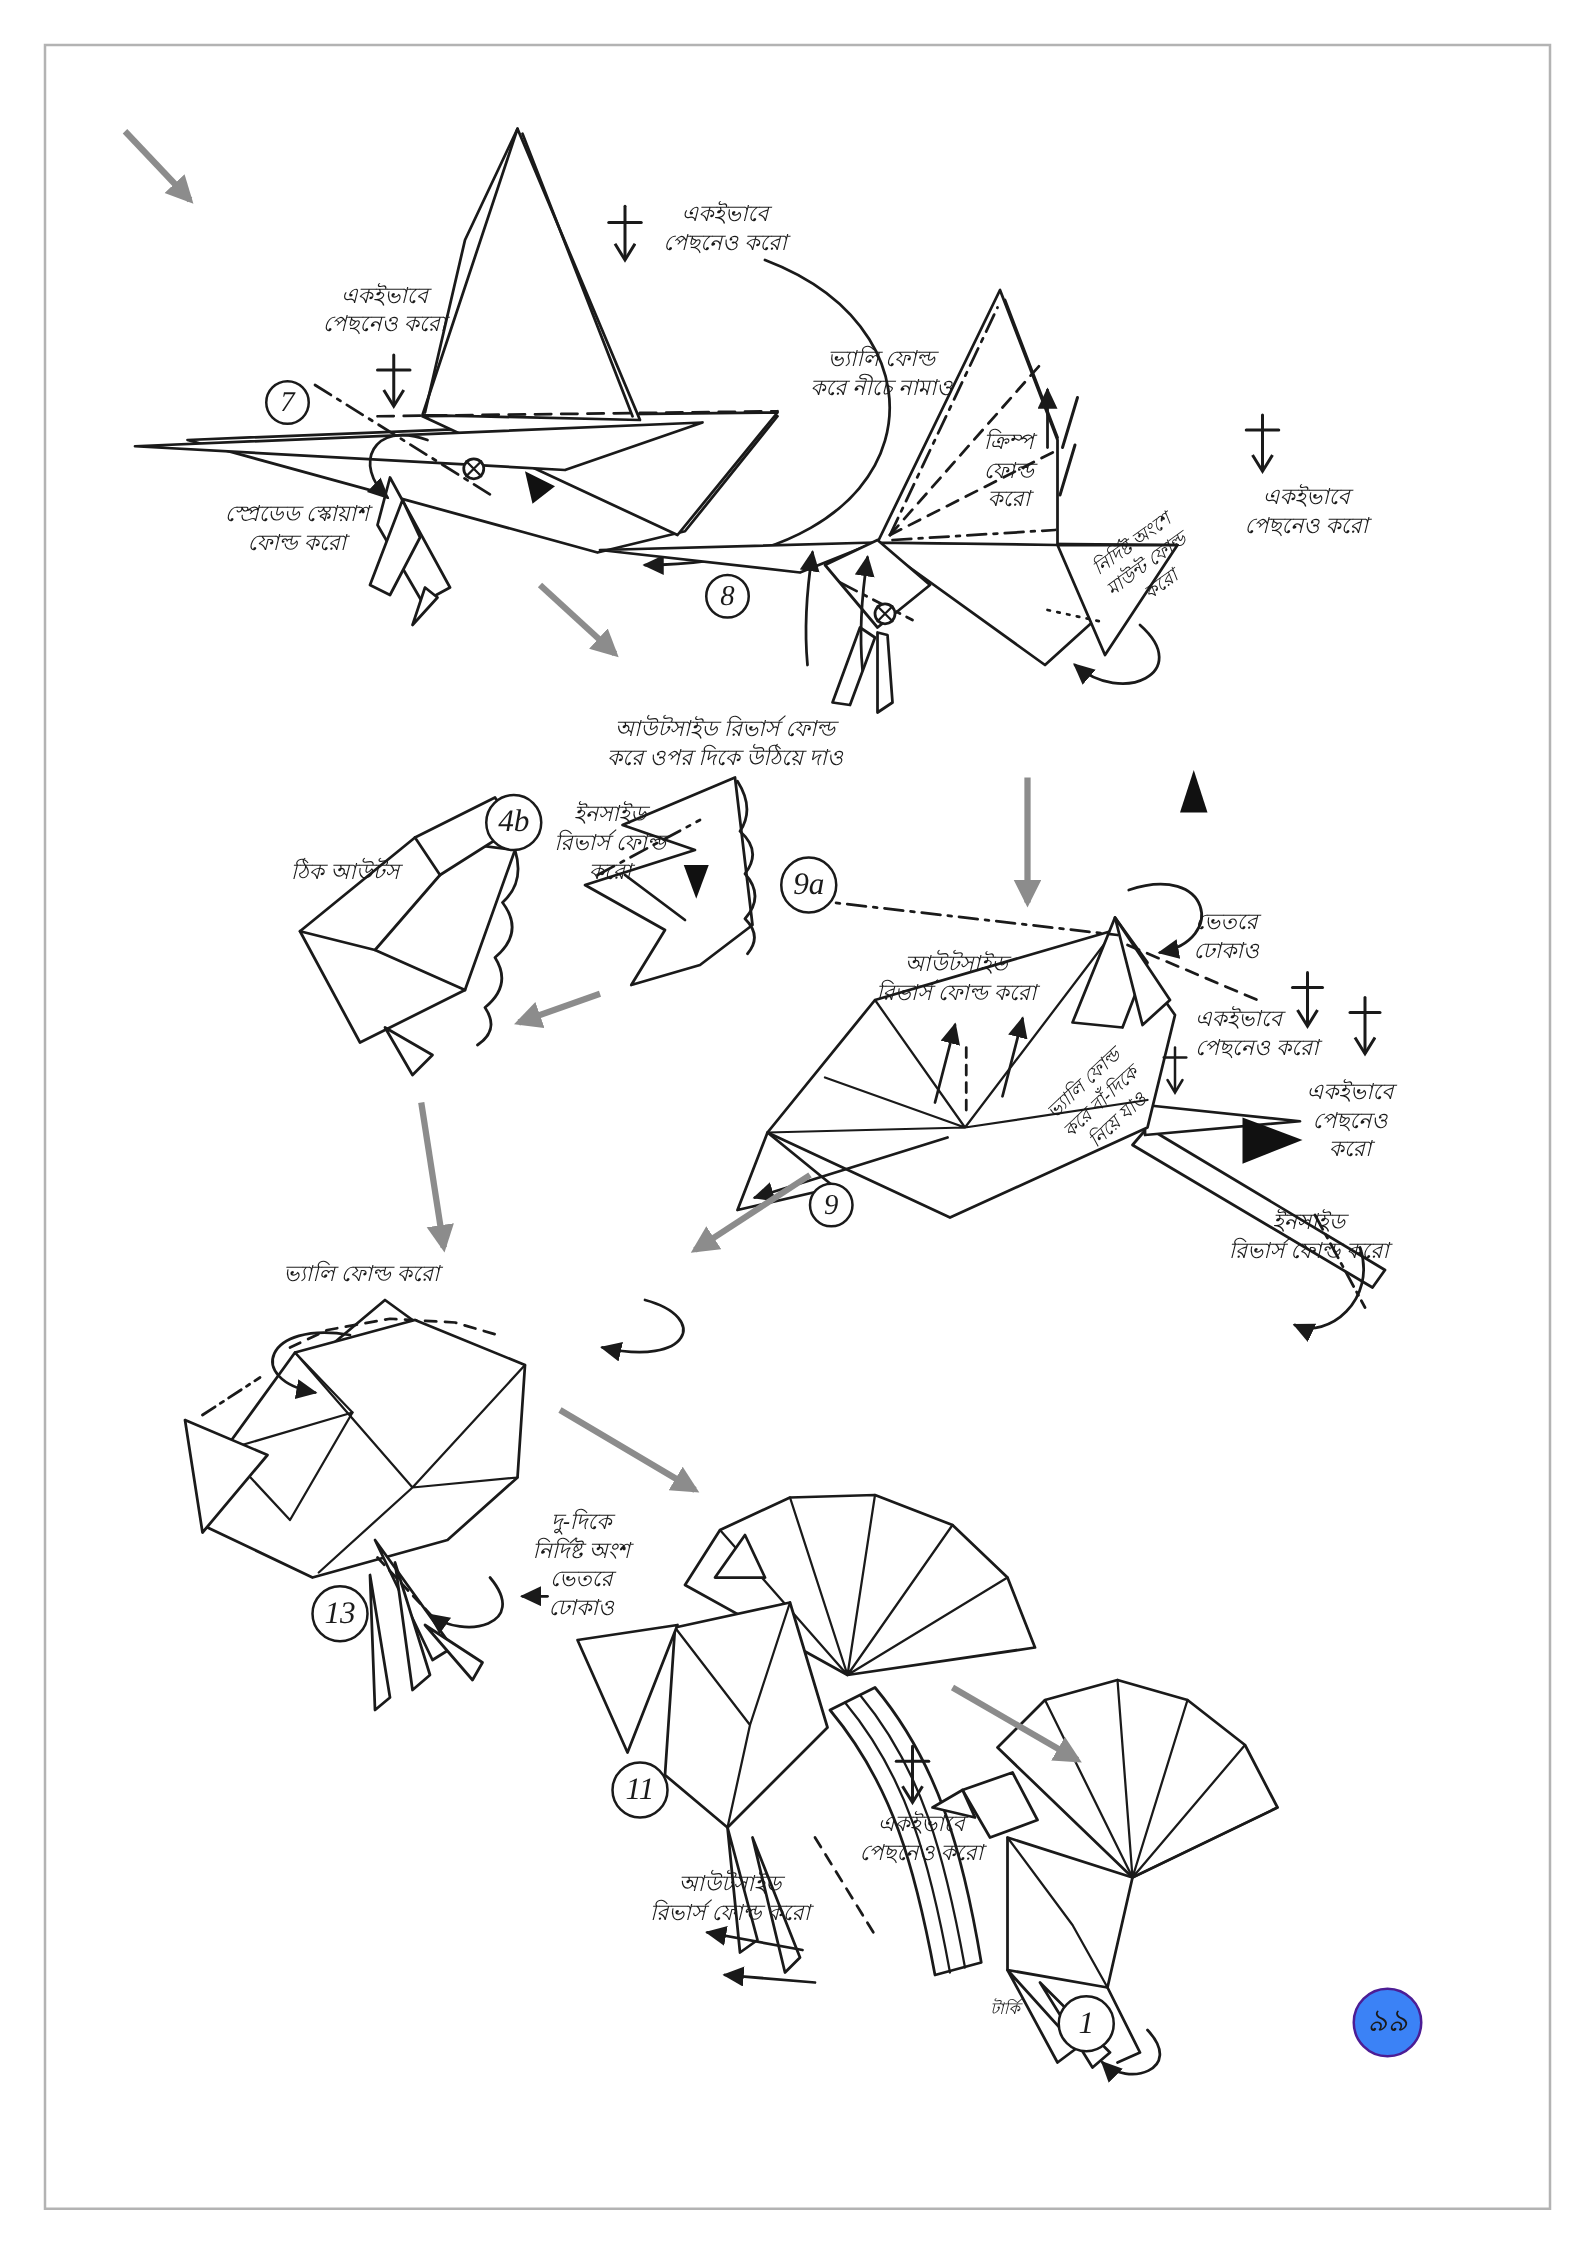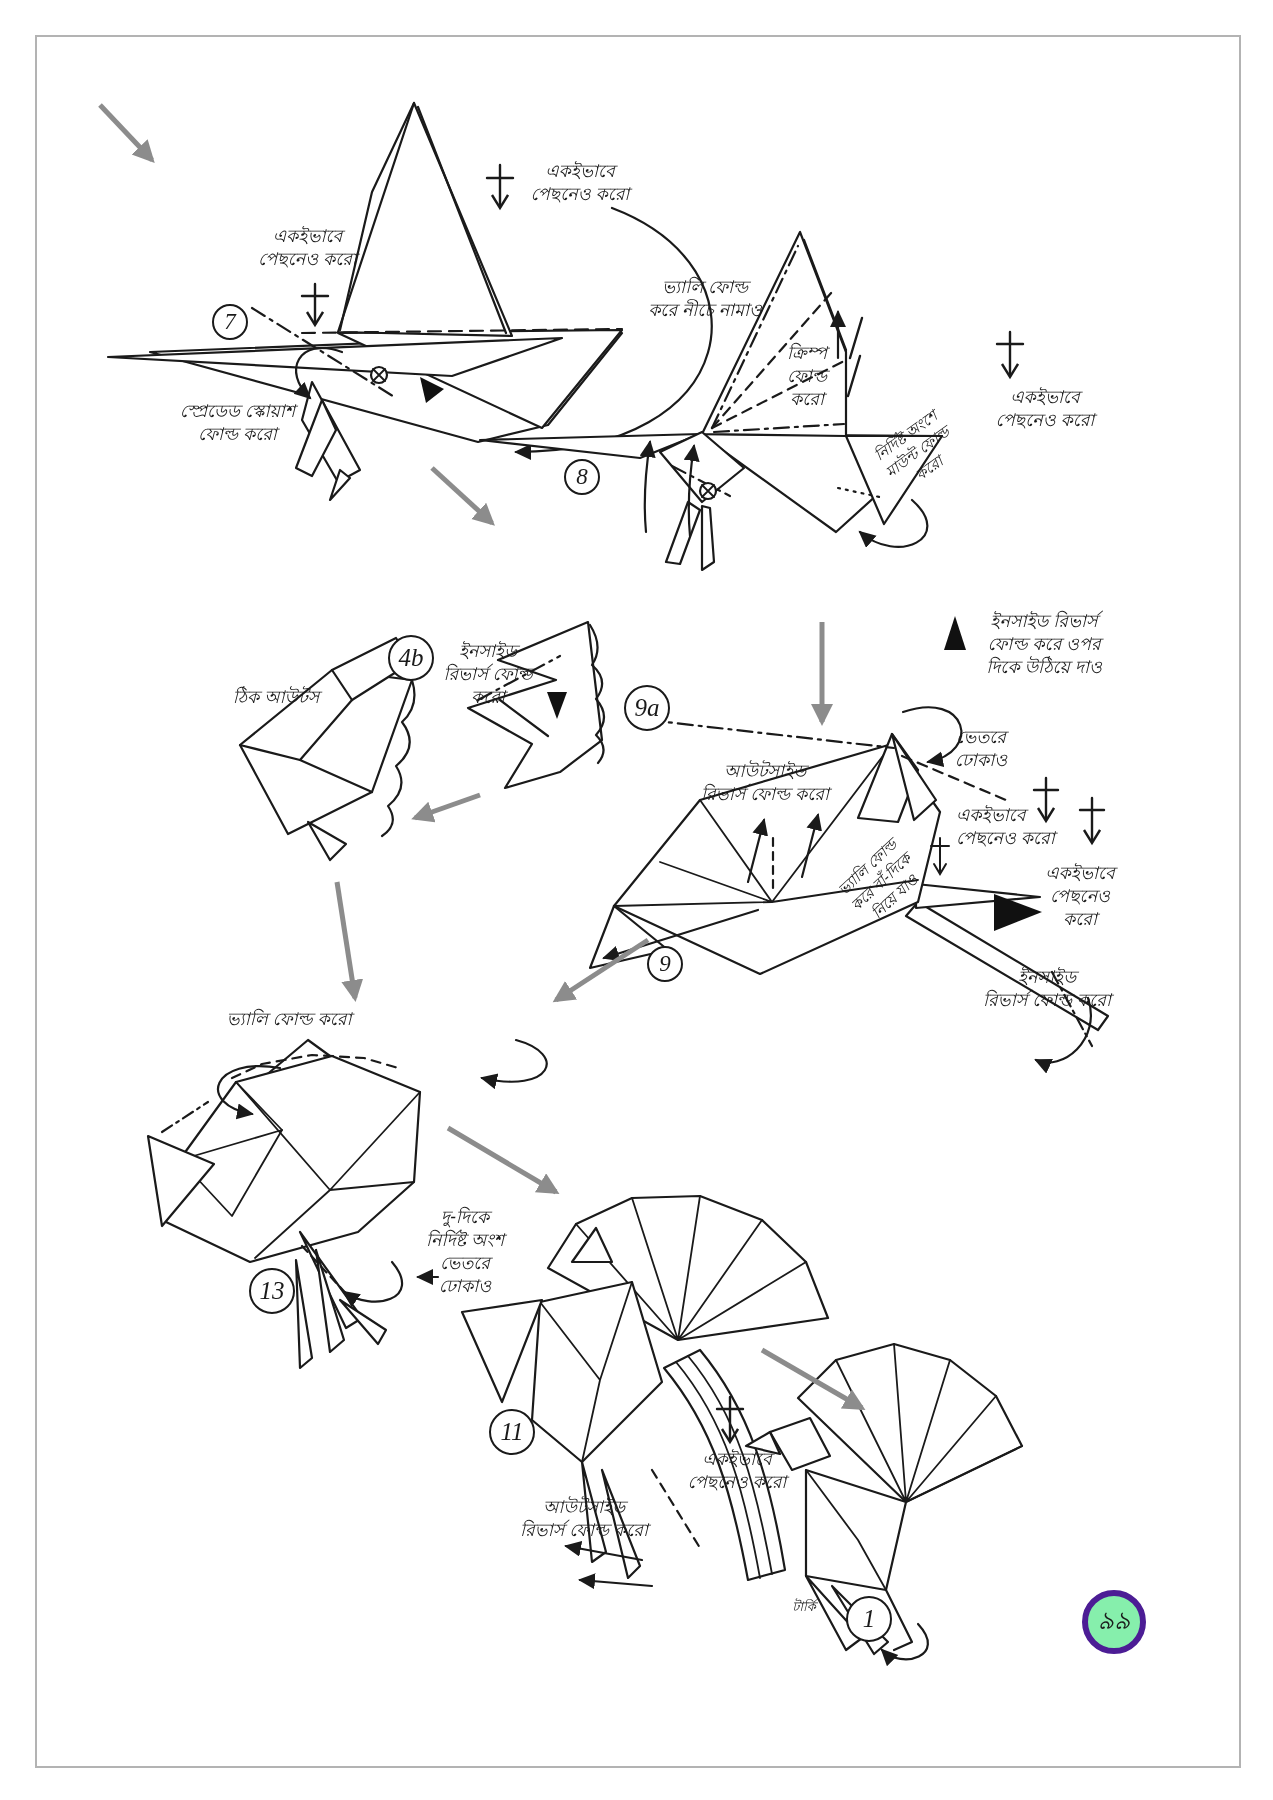--- a/index.html
+++ b/index.html
@@ -10,22 +10,22 @@
   svg.art{position:absolute;left:0;top:0;}
   .lbl{position:absolute;font-size:17.5px;line-height:1.32;white-space:pre-line;
        text-align:center;color:#1a1a1a;}
   .lbl.left{text-align:left;}
   .lbl.small{font-size:15px;}
   .step{position:absolute;border:2px solid #1a1a1a;border-radius:50%;background:#fff;
         display:flex;align-items:center;justify-content:center;
         font-family:"Liberation Serif","DejaVu Serif",serif;}
   .step.sm{width:32px;height:32px;font-size:23px;}
   .step.md{width:42px;height:42px;font-size:25px;}
-  .pageno{position:absolute;width:52px;height:52px;border:6px solid #4c1d95;border-radius:50%;
-          background:#86efac;display:flex;align-items:center;justify-content:center;
+  .pageno{position:absolute;width:52px;height:52px;border:2px solid #4c1d95;border-radius:50%;
+          background:#3b82f6;display:flex;align-items:center;justify-content:center;
           font-family:"Liberation Serif","DejaVu Serif",serif;font-size:25px;color:#1a1a1a;}
 </style>
 </head>
 <body>
 
 <div class="canvas">
   <div class="sheet"></div>
 
   <svg class="art" width="1273" height="1800" viewBox="0 0 1273 1800">
     <defs>
@@ -227,23 +227,22 @@
   <div class="lbl" style="left:160px;top:400px;width:155px;">স্প্রেডেড স্কোয়াশ
 ফোল্ড করো</div>
   <div class="lbl" style="left:772px;top:342px;width:70px;">ক্রিম্প
 ফোল্ড
 করো</div>
   <div class="lbl" style="left:980px;top:386px;width:130px;">একইভাবে
 পেছনেও করো</div>
   <div class="lbl small" style="left:855px;top:422px;width:125px;transform:rotate(-36deg);">নির্দিষ্ট অংশে
 মাউন্ট ফোল্ড
 করো</div>
-  <div class="lbl" style="left:970px;top:610px;width:148px;">ইনসাইড রিভার্স
-ফোল্ড করে ওপর
-দিকে উঠিয়ে দাও</div>
+  <div class="lbl" style="left:455px;top:572px;width:250px;">আউটসাইড রিভার্স ফোল্ড
+করে ওপর দিকে উঠিয়ে দাও</div>
   <div class="lbl" style="left:226px;top:686px;width:100px;">ঠিক আউটস</div>
   <div class="lbl" style="left:428px;top:640px;width:120px;">ইনসাইড
 রিভার্স ফোল্ড
 করো</div>
   <div class="lbl" style="left:690px;top:760px;width:150px;">আউটসাইড
 রিভার্স ফোল্ড করো</div>
   <div class="lbl" style="left:945px;top:726px;width:72px;">ভেতরে
 ঢোকাও</div>
   <div class="lbl left" style="left:956px;top:804px;width:120px;">একইভাবে
 পেছনেও করো</div>

